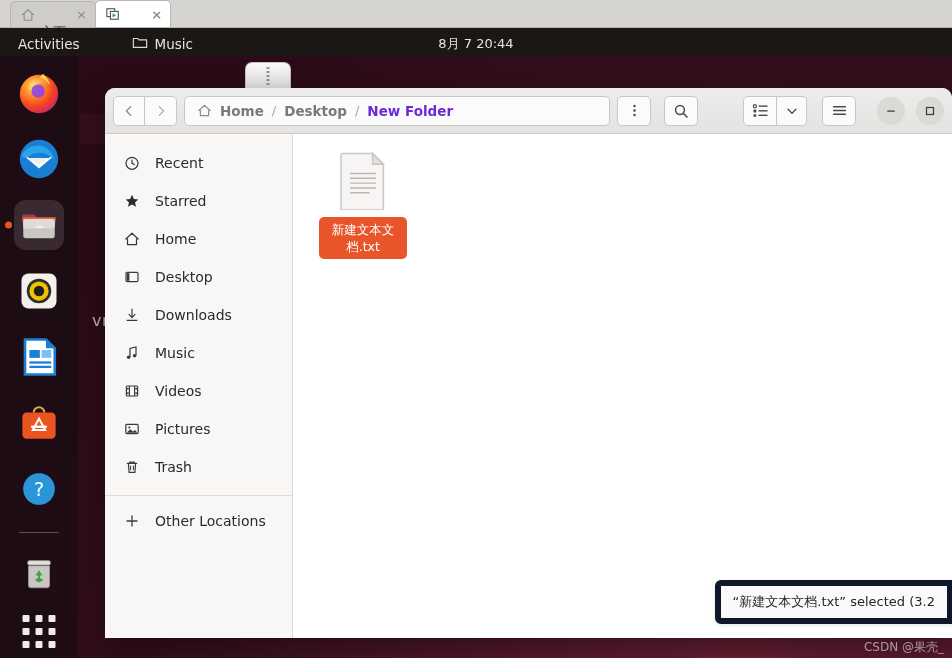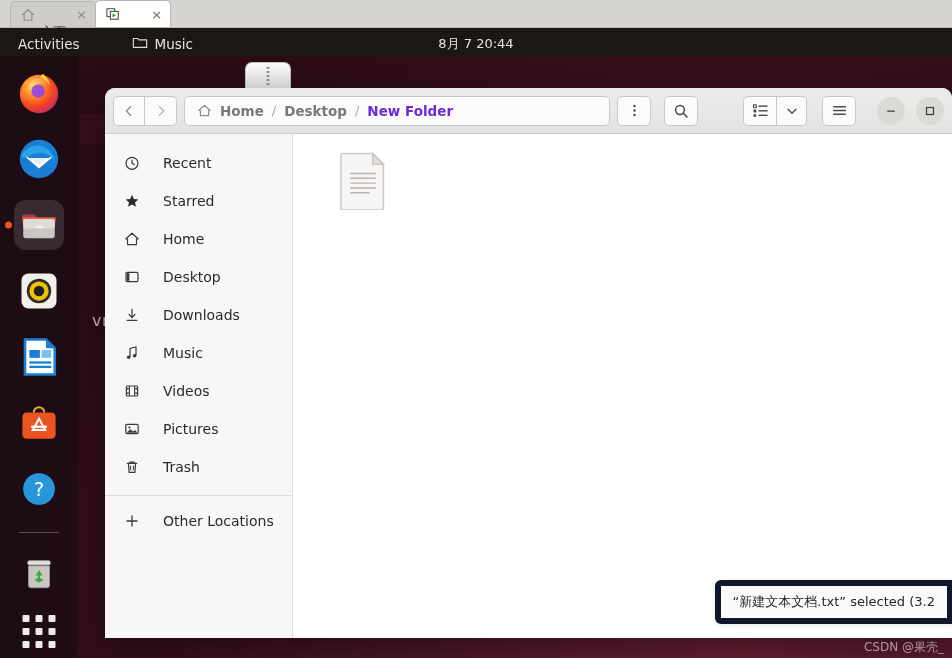--- a/index.html
+++ b/index.html
@@ -160,21 +160,21 @@
 
   .winbody { flex: 1 1 auto; display: flex; min-height: 0; }
 
   
   .sidebar {
     width: 188px; flex: 0 0 188px;
     background: #f8f7f6; border-right: 1px solid #dcd9d6;
     padding-top: 10px;
   }
   .side-item {
-    display: flex; align-items: center; gap: 23px;
+    display: flex; align-items: center; gap: 15px;
     height: 38px; padding: 0 12px 0 18px;
     font-size: 14px; color: #2a2a2a;
   }
   .side-item .sico {
     width: 17px; height: 17px; flex: 0 0 17px;
     display: flex; align-items: center; justify-content: center; color: #3a3a3a;
   }
   .side-sep { height: 1px; background: #dedbd8; margin: 9px 0 6px 0; }
 
   
@@ -554,20 +554,21 @@
               <path d="M31 1.5 v10 h10 z" fill="#e3e0dd" stroke="#c9c6c3" stroke-width="1.4"></path>
               <g stroke="#b8b5b2" stroke-width="1.3">
                 <path d="M10 20 h24"></path>
                   <path d="M10 24.5 h24"></path>
                   <path d="M10 29 h24"></path>
                 <path d="M10 33.5 h24"></path>
                   <path d="M10 38 h18"></path>
               </g>
             </svg>
           </span>
+          <span class="filelabel">新建文本文档.txt</span>
         </div>
 
         <div class="statusbar">“新建文本文档.txt” selected (3.2</div>
       </div>
     </div>
   </div>
 
   <div class="watermark">CSDN @果壳_</div>
 </div>
 

